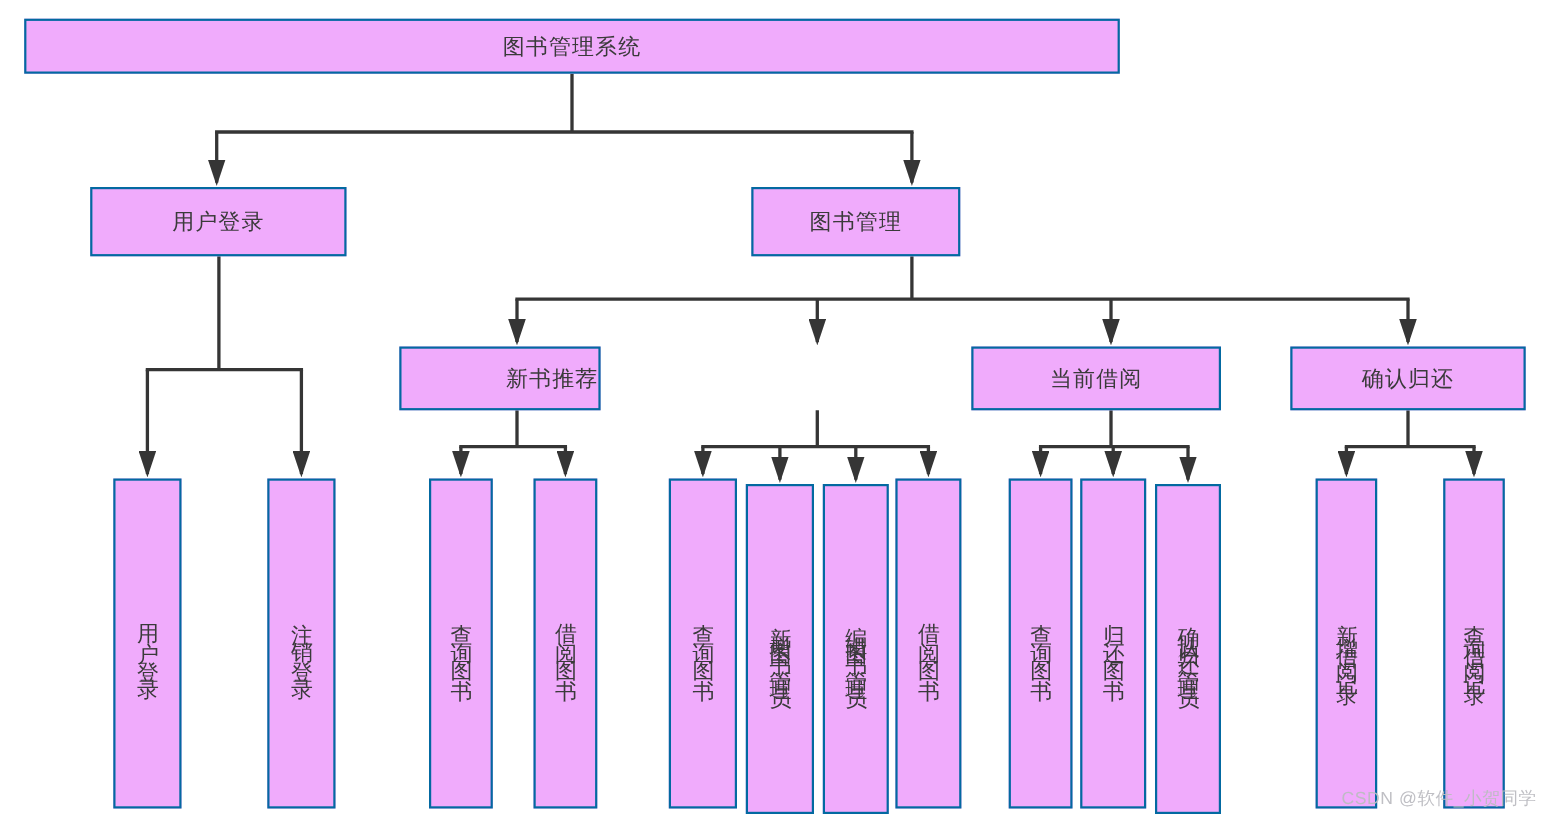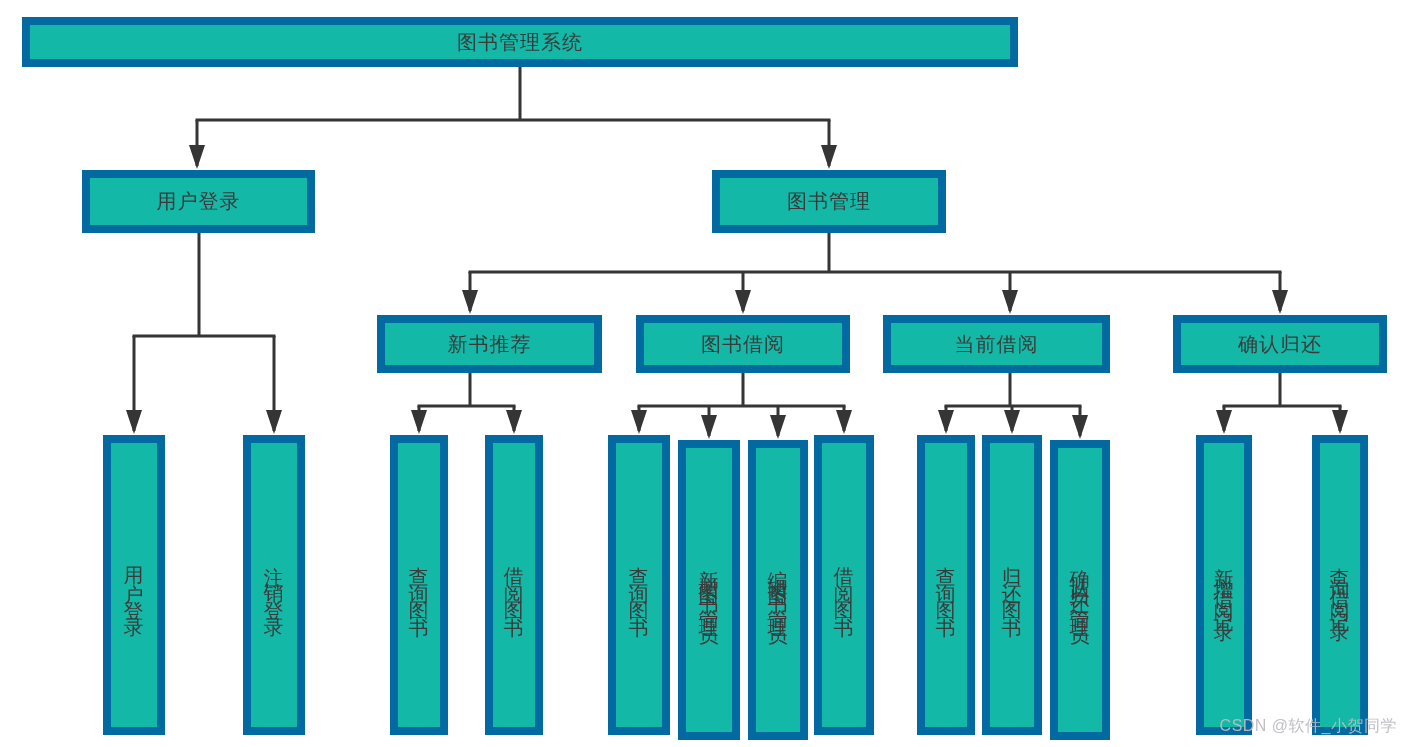--- a/index.html
+++ b/index.html
@@ -14,22 +14,22 @@
   }
   .connectors {
     position: absolute;
     left: 0; top: 0;
     width: 1405px; height: 747px;
     z-index: 1;
   }
   .box {
     position: absolute;
     box-sizing: border-box;
-    border: 8px solid #0369a1;
-    background: #14b8a6;
+    border: 2px solid #0369a1;
+    background: #f0abfc;
     display: flex;
     align-items: center;
     justify-content: center;
     z-index: 2;
     font-size: 20px;
     letter-spacing: 1px;
     color: #3a3a3a;
   }
   .box.vbox span {
     writing-mode: vertical-rl;
@@ -38,23 +38,23 @@
     white-space: nowrap;
   }
   .sp-lg span { letter-spacing: 17px; }
   .sp-md span { letter-spacing: 11px; }
   .sp-sm span { letter-spacing: 8px; }
 
   
   .n-root           { left: 22px;   top: 17px;  width: 996px; height: 50px; }
   
   .n-user-login     { left: 82px;   top: 170px; width: 233px; height: 63px; }
-  .n-book-mgmt      { left: 712px;  top: 170px; width: 234px; height: 63px; text-align: right; }
+  .n-book-mgmt      { left: 683px;  top: 170px; width: 190px; height: 63px; text-align: right; }
   
-  .n-new-books      { left: 377px;  top: 315px; width: 225px; height: 58px; }
+  .n-new-books      { left: 363px;  top: 315px; width: 183px; height: 58px; justify-content: flex-end; }
   .n-book-borrow    { left: 636px;  top: 315px; width: 214px; height: 58px; }
   .n-current-borrow { left: 883px;  top: 315px; width: 227px; height: 58px; }
   .n-borrow-records { left: 1173px; top: 315px; width: 214px; height: 58px; }
   
   .n-leaf-user-login { left: 103px;  top: 435px; width: 62px; height: 300px; }
   .n-leaf-logout     { left: 243px;  top: 435px; width: 62px; height: 300px; }
   .n-leaf-nb-query   { left: 390px;  top: 435px; width: 58px; height: 300px; }
   .n-leaf-nb-borrow  { left: 485px;  top: 435px; width: 58px; height: 300px; }
   .n-leaf-bb-query   { left: 608px;  top: 435px; width: 62px; height: 300px; }
   .n-leaf-bb-add     { left: 678px;  top: 440px; width: 62px; height: 300px; }
@@ -132,23 +132,20 @@
   <div class="box n-user-login">
     <span>用户登录</span>
   </div>
   <div class="box n-book-mgmt">
     <span>图书管理</span>
   </div>
 
   <div class="box n-new-books">
     <span>新书推荐</span>
   </div>
-  <div class="box n-book-borrow">
-    <span>图书借阅</span>
-  </div>
   <div class="box n-current-borrow">
     <span>当前借阅</span>
   </div>
   <div class="box n-borrow-records">
     <span>确认归还</span>
   </div>
 
   <div class="box vbox sp-lg n-leaf-user-login">
     <span>用户登录</span>
   </div>

